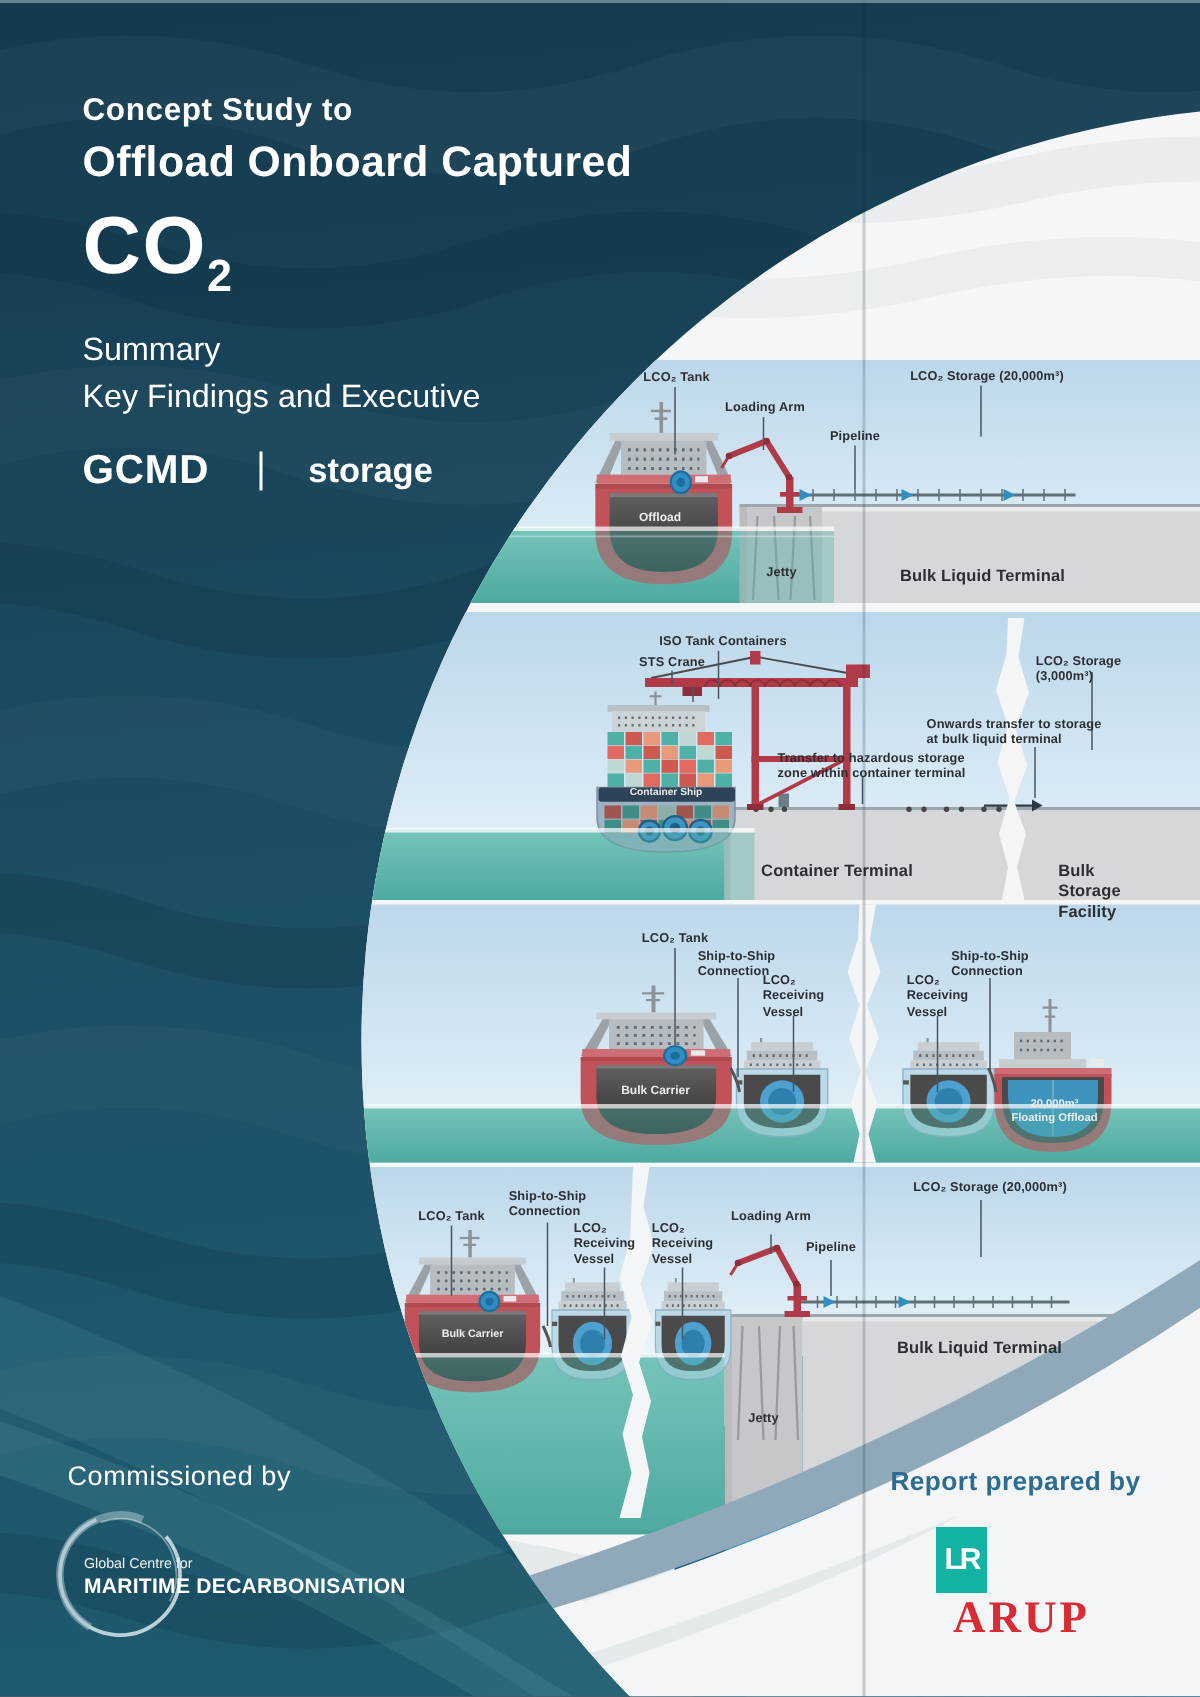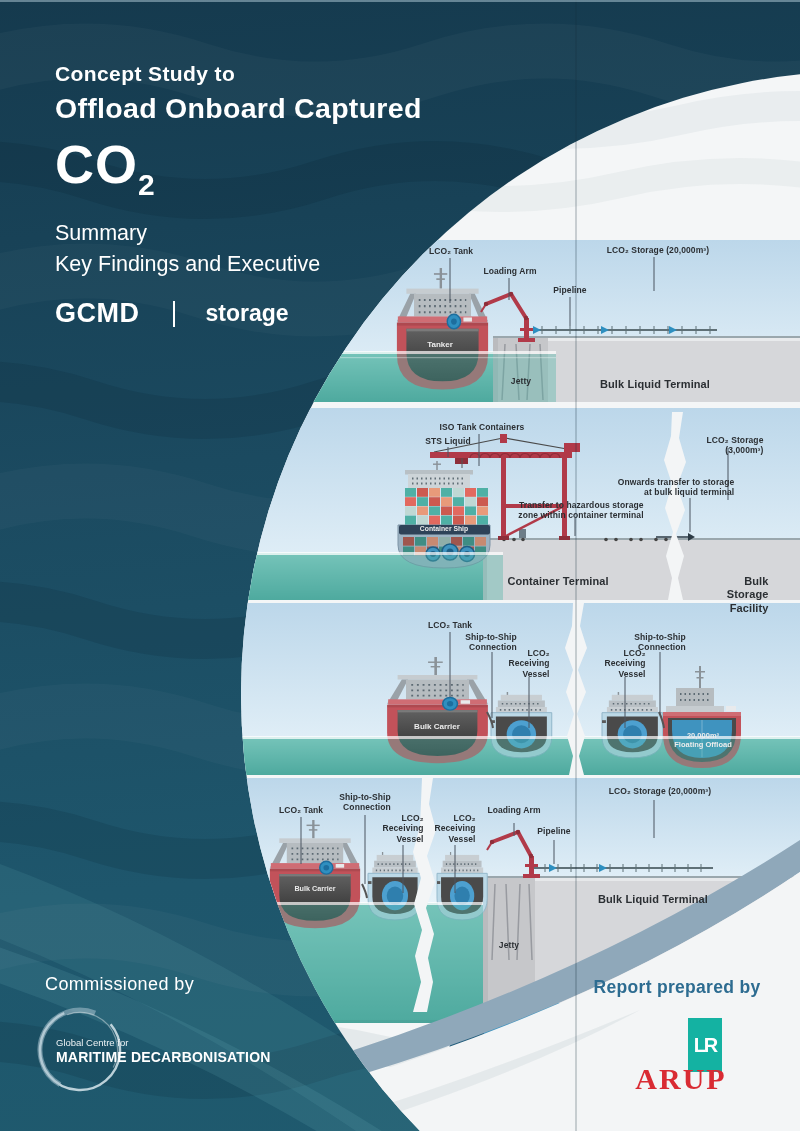--- a/index.html
+++ b/index.html
@@ -8,21 +8,21 @@
         background:linear-gradient(175deg,#153a4e 0%,#1b4a60 40%,#1e566c 75%,#1f5a6e 100%);}
   .top-edge{position:absolute;left:0;top:0;width:800px;height:2px;background:rgba(200,225,235,.45);z-index:9;}
   .bgwaves{position:absolute;left:0;top:0;z-index:0;}
   
   .hero-circle{position:absolute;left:241px;top:71px;width:1246px;height:1246px;border-radius:50%;
                overflow:hidden;background:#f4f6f7;z-index:2;}
   .circle-inner{position:absolute;left:-241px;top:-71px;width:800px;height:1131px;}
   .diagram-svg{position:absolute;left:0;top:0;}
   
   .dlabel{position:absolute;transform:translateX(-50%);font-weight:700;font-size:8.5px;line-height:1.22;
-          color:#2b2f33;text-align:right;white-space:pre-line;letter-spacing:.1px;z-index:4;}
+          color:#2b2f33;text-align:left;white-space:pre-line;letter-spacing:.1px;z-index:4;}
   .dlabel.big{font-size:11px;}
   .ship-label{position:absolute;transform:translateX(-50%);font-weight:700;color:#ececec;text-align:center;
               white-space:pre-line;font-size:8px;line-height:1.25;z-index:4;}
   
   .title-block{position:absolute;left:55px;top:62px;color:#fff;z-index:6;}
   .t1{font-size:21px;font-weight:700;letter-spacing:.4px;}
   .t2{font-size:28.5px;font-weight:700;letter-spacing:.3px;margin-top:6px;}
   .co2{font-size:54px;font-weight:700;margin-top:8px;letter-spacing:1px;}
   .co2 sub{font-size:30px;font-weight:700;}
   .subtitle{position:absolute;left:55px;top:218px;color:#fff;font-size:21.5px;font-weight:400;
@@ -34,21 +34,21 @@
   
   .commissioned{position:absolute;left:45px;top:974px;color:#fff;font-size:18px;font-weight:400;
                 letter-spacing:.4px;z-index:6;}
   .gcmd-ring{position:absolute;left:34px;top:1004px;z-index:6;}
   .gcmd-small{position:absolute;left:56px;top:1037px;color:#eef3f5;font-size:9.5px;font-weight:400;z-index:7;}
   .gcmd-big{position:absolute;left:56px;top:1049px;color:#fff;font-size:14px;font-weight:700;
             letter-spacing:.2px;z-index:7;}
   
   .prepared{position:absolute;left:677px;top:977px;transform:translateX(-50%);color:#2d6c91;
             font-size:17.5px;font-weight:600;letter-spacing:.3px;z-index:6;white-space:nowrap;}
-  .lr-box{position:absolute;left:688px;top:1018px;width:34px;height:54px;background:#14b2a2;z-index:6;
+  .lr-box{position:absolute;left:624px;top:1018px;width:34px;height:44px;background:#14b2a2;z-index:6;
           display:flex;align-items:center;justify-content:center;}
   .lr-box span{color:#fff;font-size:20px;font-weight:700;letter-spacing:-2px;}
   .arup{position:absolute;left:681px;top:1062px;transform:translateX(-50%);color:#d92b33;
         font-family:"Liberation Serif",serif;font-size:30px;font-weight:700;letter-spacing:2px;z-index:6;}
   .crease{position:absolute;left:575px;top:0;width:2px;height:1131px;background:rgba(18,45,60,.20);z-index:8;}
 </style>
 </head>
 <body>
 
 <div class="page">
@@ -435,26 +435,26 @@
           <path d="M348,1052 Q600,970 800,840 L800,872 Q610,1000 360,1075 Z" fill="#8fa8ba"></path>
           <path d="M356,1078 Q610,1000 800,872 L800,1131 L280,1131 Z" fill="#f3f5f6"></path>
           <path d="M300,1131 Q460,1085 640,1010 Q520,1075 340,1131 Z" fill="rgba(150,165,172,0.15)"></path>
         </g>
       </svg>
 
       <div class="dlabel" style="left:451px;top:246px;">LCO₂ Tank</div>
       <div class="dlabel" style="left:510px;top:266px;">Loading Arm</div>
       <div class="dlabel" style="left:570px;top:285px;">Pipeline</div>
       <div class="dlabel" style="left:658px;top:245px;">LCO₂ Storage (20,000m³)</div>
-      <div class="ship-label" style="left:440px;top:340px;">Tanker</div>
+      <div class="ship-label" style="left:440px;top:340px;">Offload</div>
       <div class="dlabel" style="left:521px;top:376px;">Jetty</div>
       <div class="dlabel big" style="left:655px;top:378px;">Bulk Liquid Terminal</div>
 
       <div class="dlabel" style="left:482px;top:422px;">ISO Tank Containers</div>
-      <div class="dlabel" style="left:448px;top:436px;">STS Liquid</div>
+      <div class="dlabel" style="left:448px;top:436px;">STS Crane</div>
       <div class="dlabel" style="left:581px;top:500px;">Transfer to hazardous storage
 zone within container terminal</div>
       <div class="dlabel" style="left:676px;top:477px;">Onwards transfer to storage
 at bulk liquid terminal</div>
       <div class="dlabel" style="left:727px;top:435px;">LCO₂ Storage (3,000m³)</div>
       <div class="ship-label" style="left:444px;top:525px;font-size:6.8px;">Container Ship</div>
       <div class="dlabel big" style="left:558px;top:575px;">Container Terminal</div>
       <div class="dlabel big" style="left:737px;top:575px;">Bulk Storage Facility</div>
 
       <div class="dlabel" style="left:450px;top:620px;">LCO₂ Tank</div>

